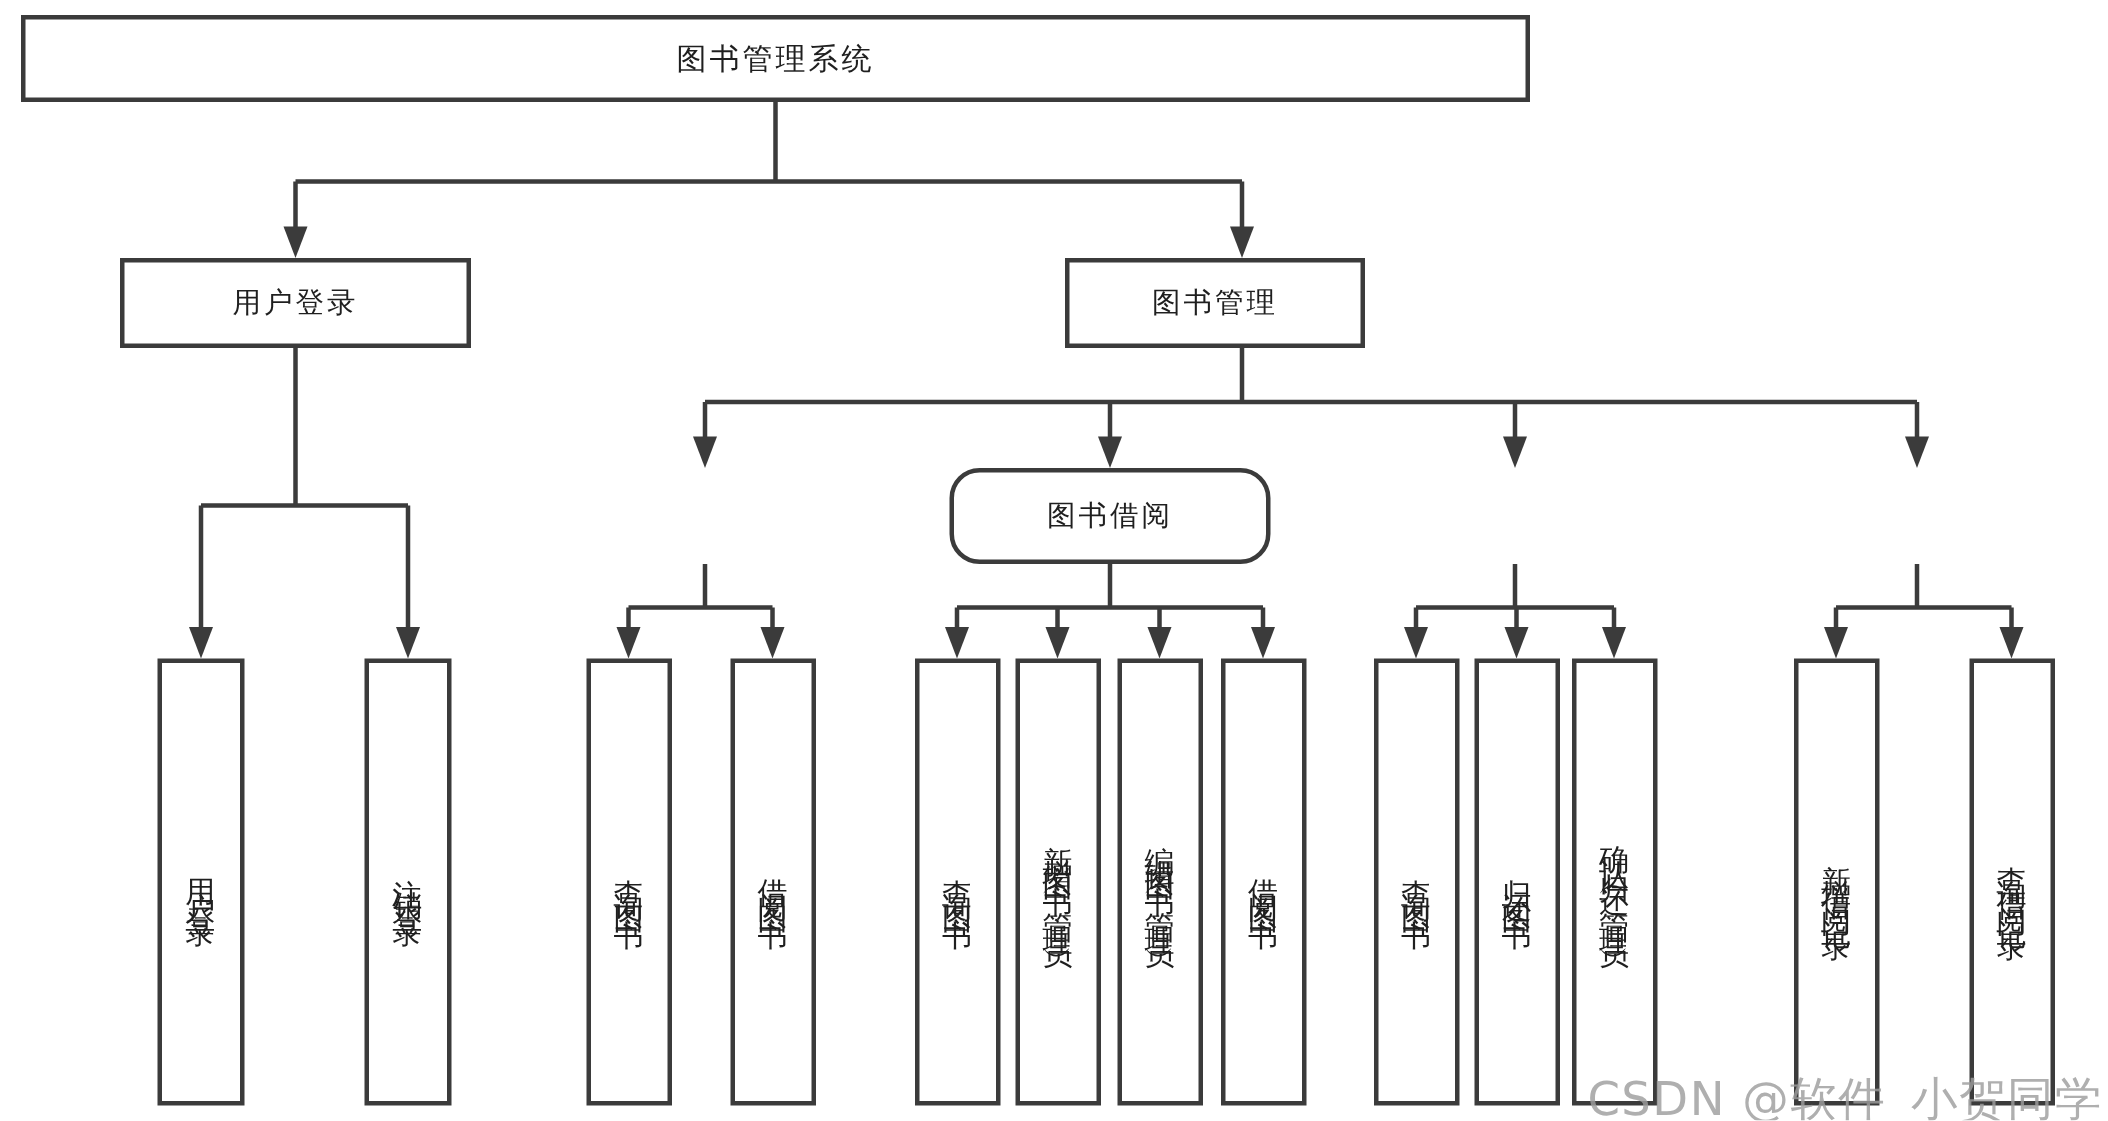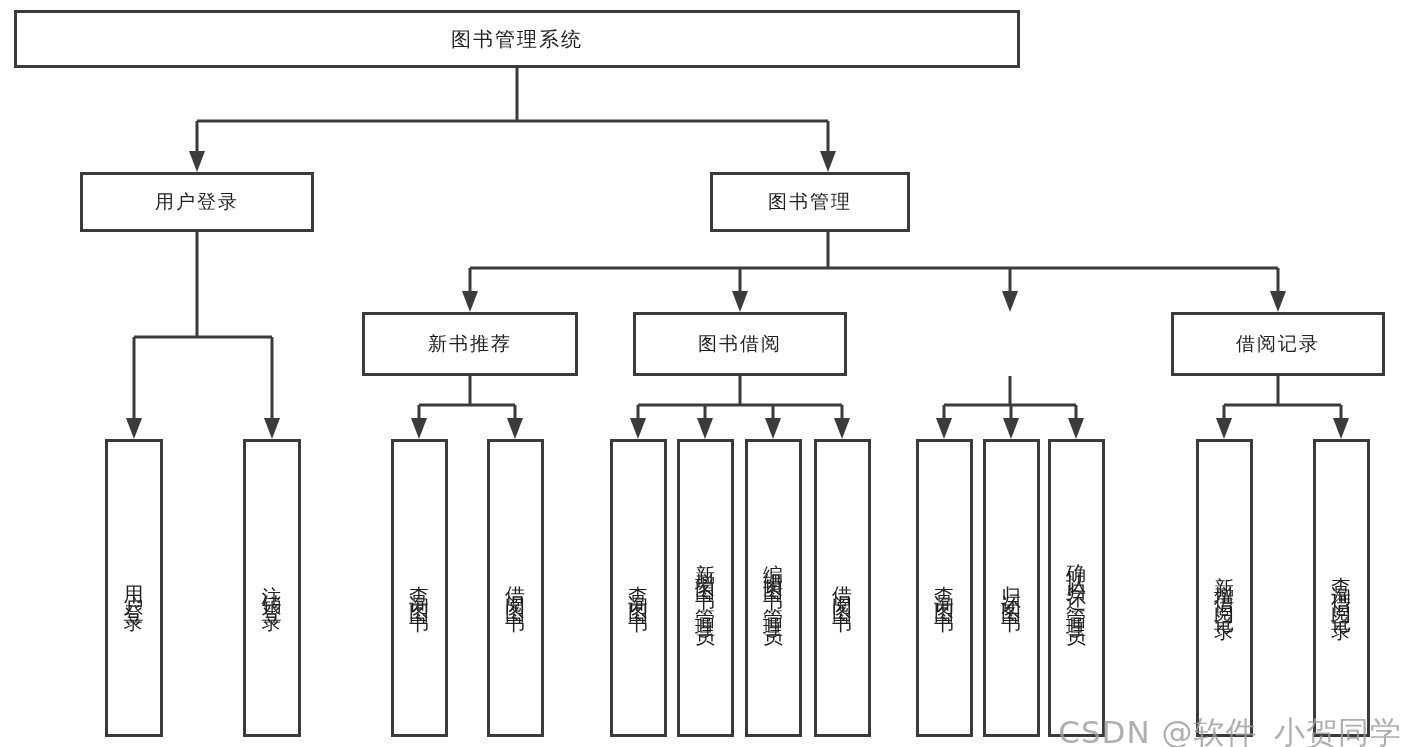--- a/index.html
+++ b/index.html
@@ -102,23 +102,21 @@
       <polygon points="1216,418 1232,418 1224,439"></polygon>
       <polygon points="1333,418 1349,418 1341,439"></polygon>
     </g>
   </svg>
 
   <div class="node h-node root-node" style="left:14px; top:10px; width:1006px; height:58px;">图书管理系统</div>
 
   <div class="node h-node" style="left:80px; top:172px; width:234px; height:60px;">用户登录</div>
   <div class="node h-node" style="left:710px; top:172px; width:200px; height:60px;">图书管理</div>
 
-  <div class="node h-node" style="left:362px; top:312px; width:216px; height:64px;">新书推荐</div>
-  <div class="node h-node" style="left:633px; top:312px; width:214px; height:64px;">图书借阅</div>
-  <div class="node h-node" style="left:1171px; top:312px; width:214px; height:64px;">借阅记录</div>
+  <div class="node h-node" style="left:633px; top:312px; width:214px; height:64px;border-radius:20px;">图书借阅</div>
 
   <div class="node v-node" style="left:105px; top:439px; width:58px; height:298px;">用户登录</div>
   <div class="node v-node" style="left:243px; top:439px; width:58px; height:298px;">注销登录</div>
 
   <div class="node v-node" style="left:391px; top:439px; width:57px; height:298px;">查询图书</div>
   <div class="node v-node" style="left:487px; top:439px; width:57px; height:298px;">借阅图书</div>
 
   <div class="node v-node" style="left:610px; top:439px; width:57px; height:298px;">查询图书</div>
   <div class="node v-node" style="left:677px; top:439px; width:57px; height:298px;">新增图书（管理员）</div>
   <div class="node v-node" style="left:745px; top:439px; width:57px; height:298px;">编辑图书（管理员）</div>

